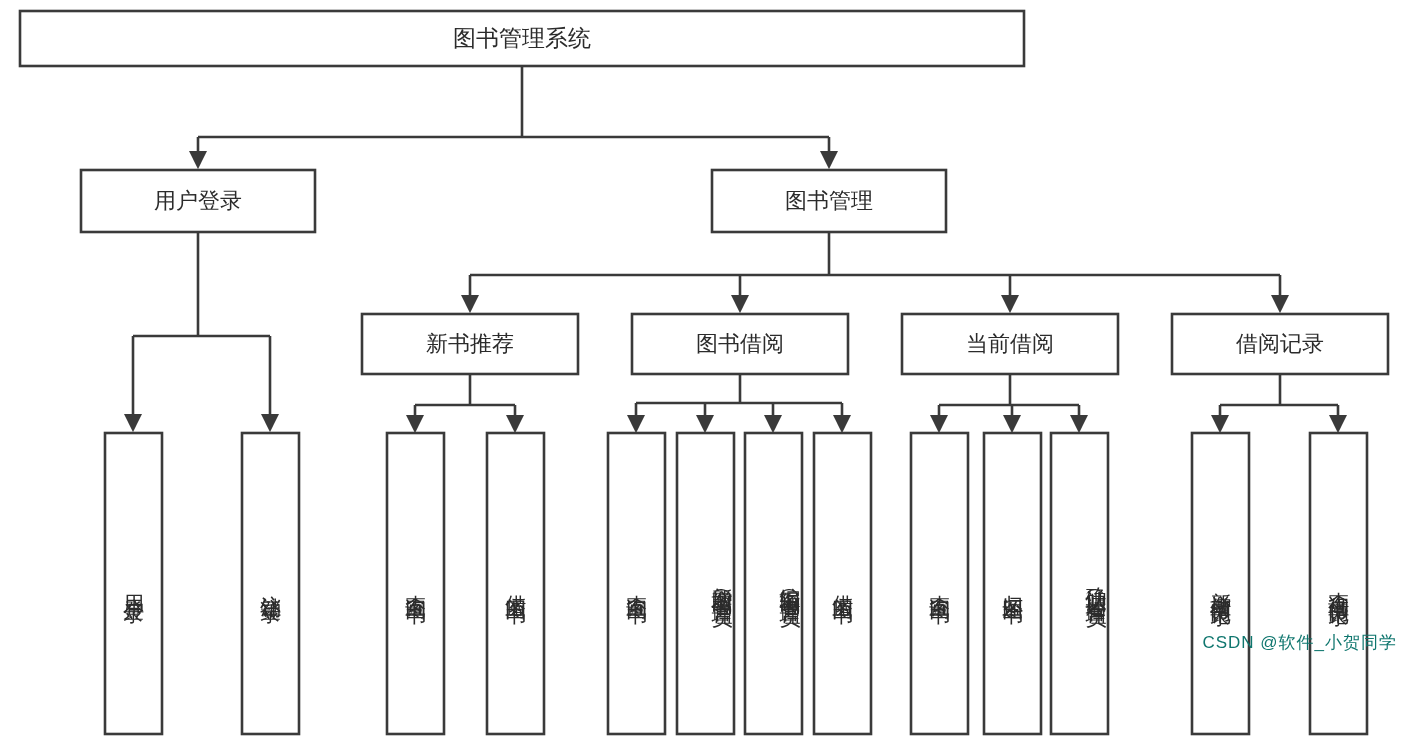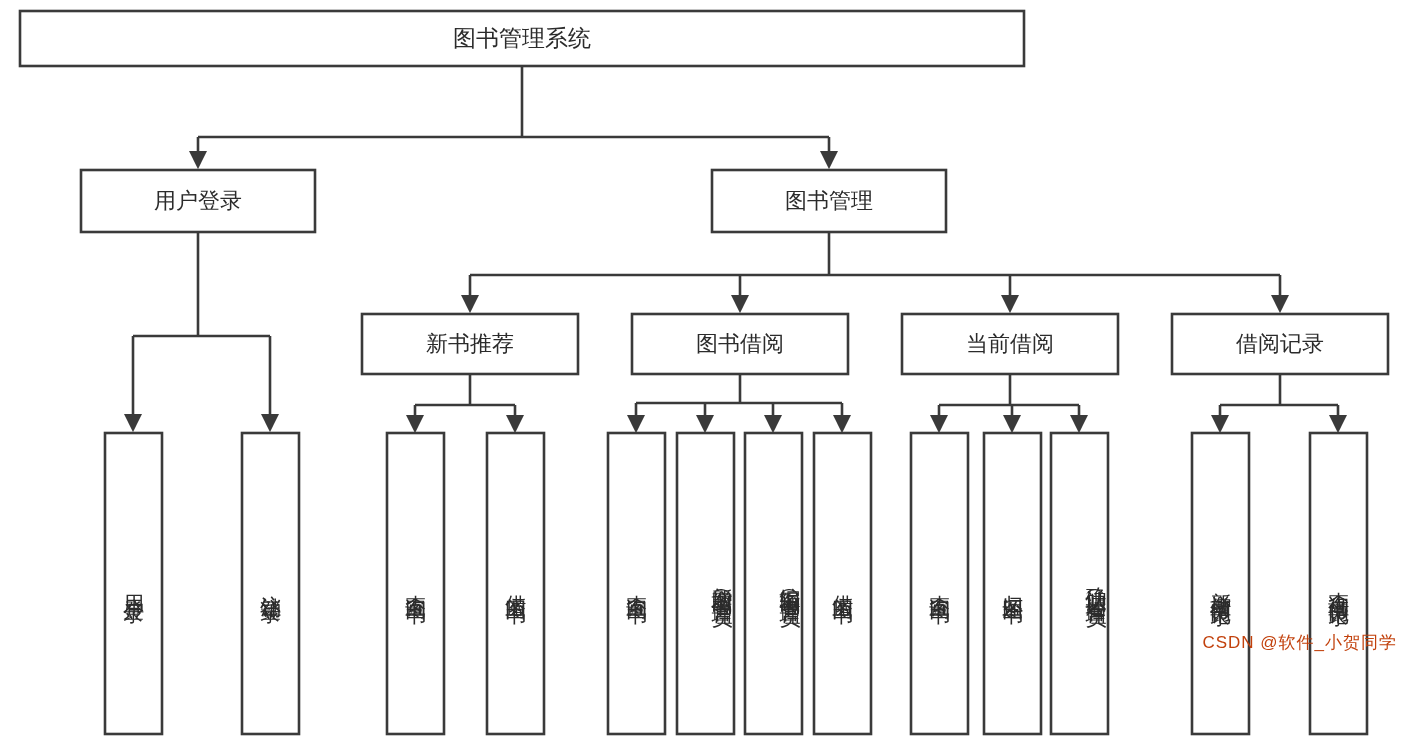--- a/index.html
+++ b/index.html
@@ -65,21 +65,21 @@
     align-items: center;
     justify-content: center;
     pointer-events: none;
   }
   .watermark {
     position: absolute;
     right: 8px;
     bottom: 6px;
     font-family: "Liberation Sans", "DejaVu Sans", sans-serif;
     font-size: 17px;
-    color: #c2410c;
+    color: #0f766e;
     letter-spacing: 1px;
     white-space: nowrap;
   }
 </style>
 </head>
 <body>
 
 <div id="diagram-root">
 
   <svg class="diagram-canvas" viewBox="0 0 1405 747">

